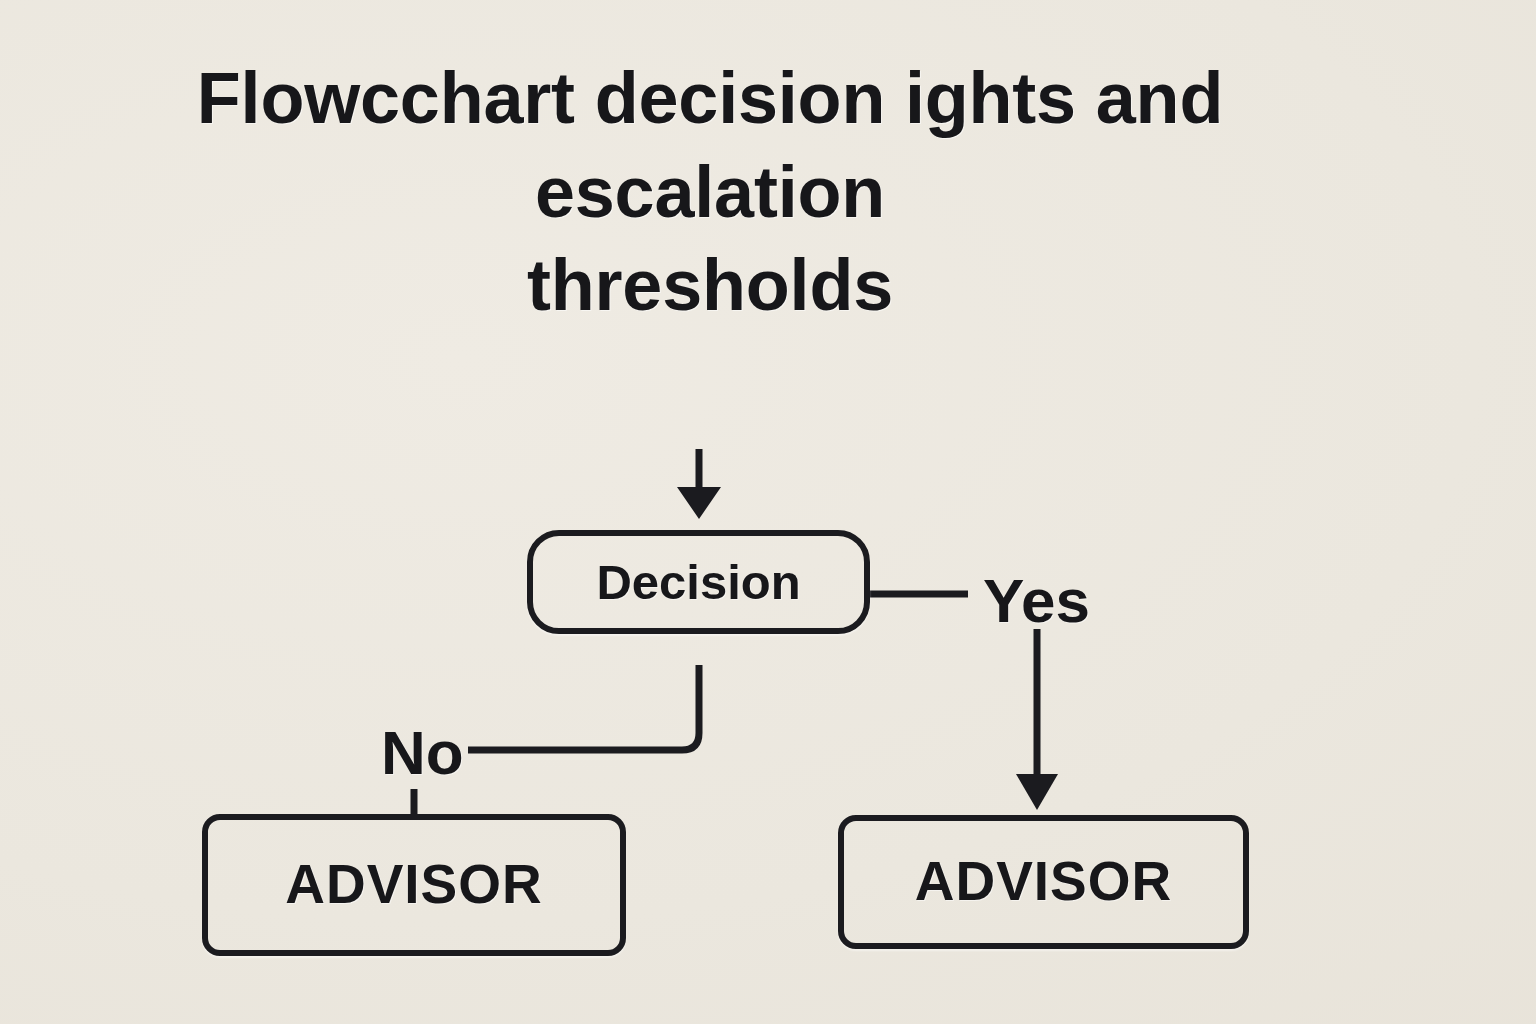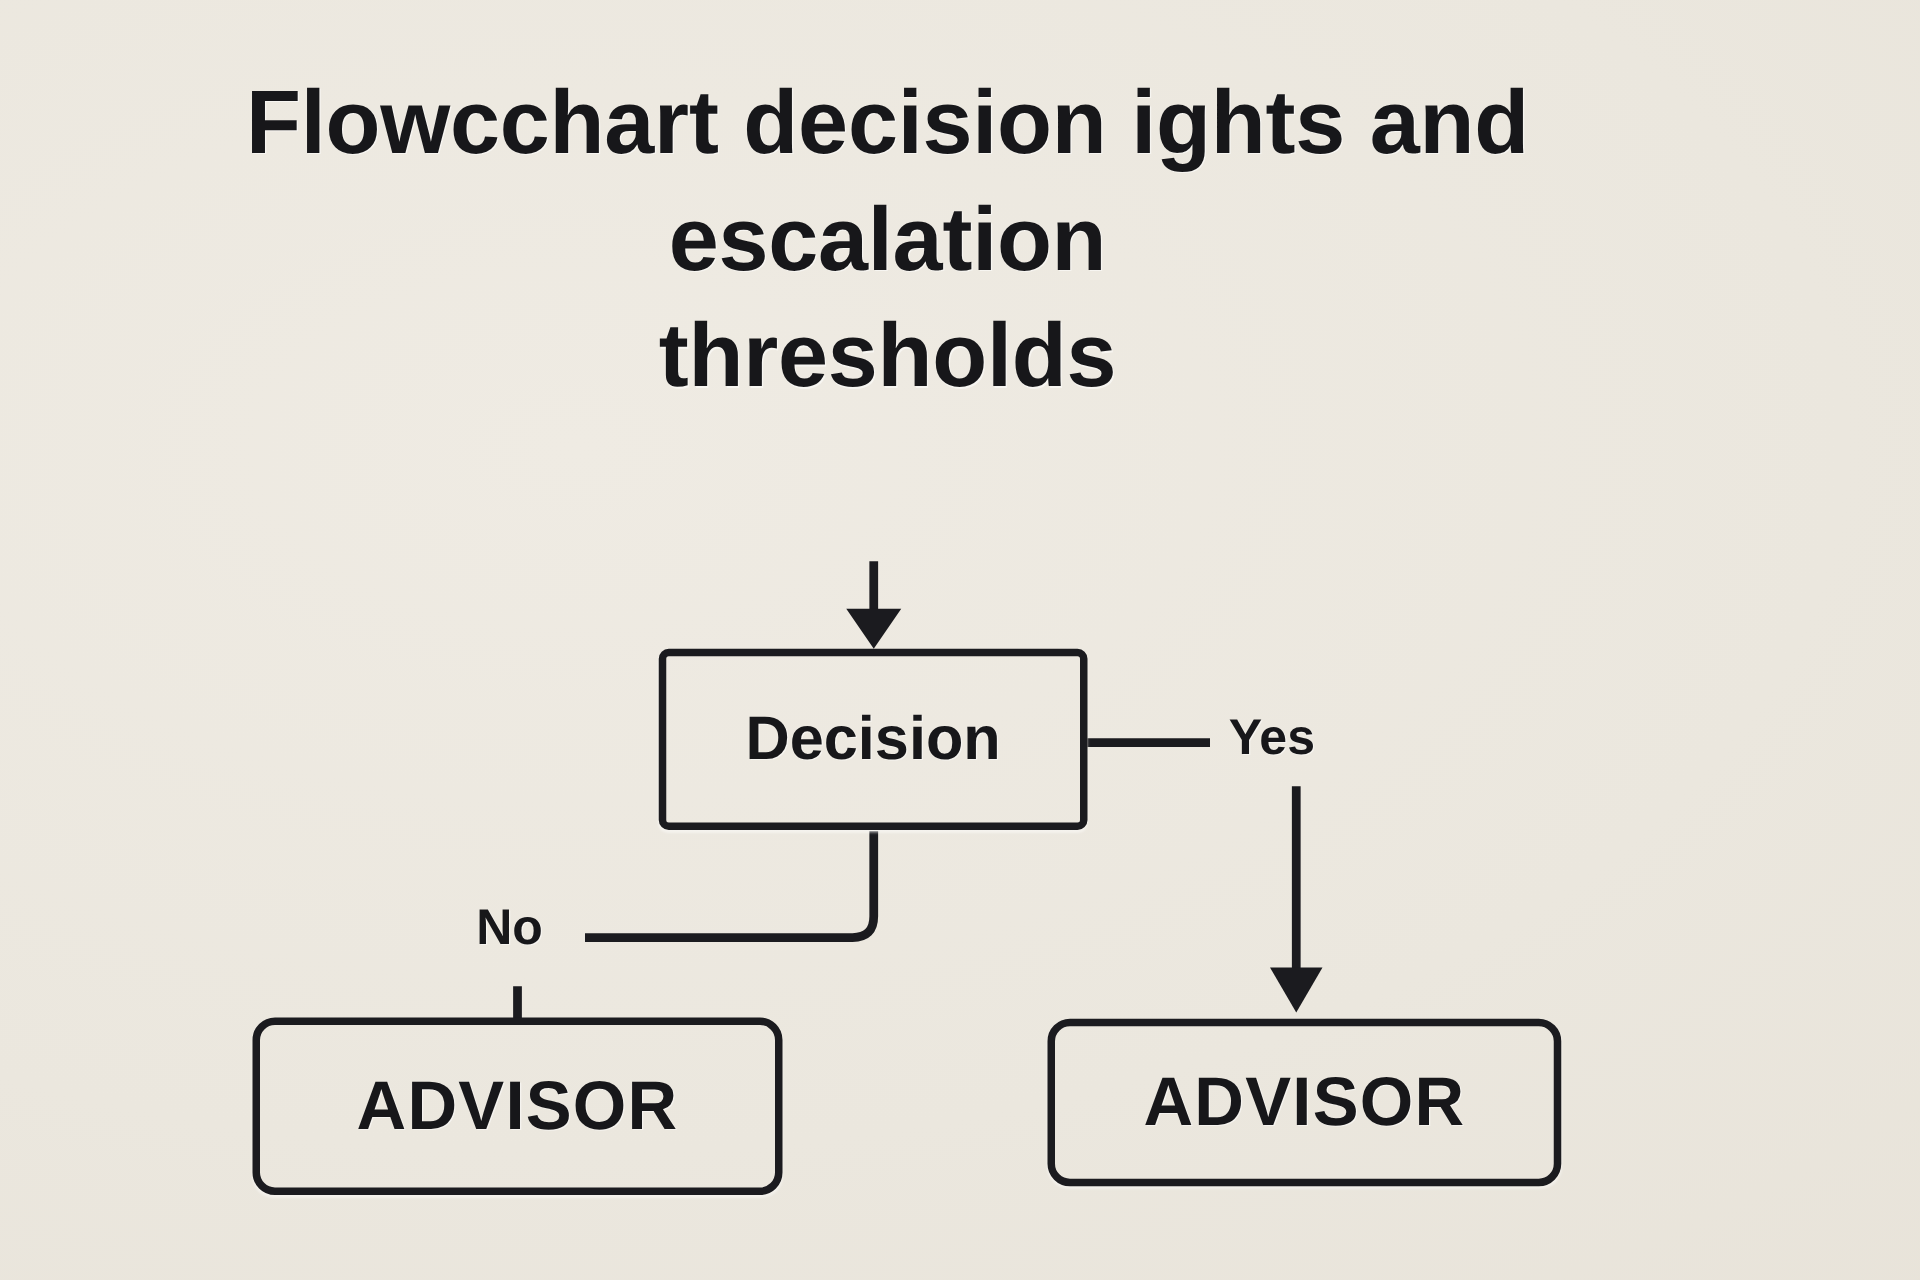--- a/index.html
+++ b/index.html
@@ -67,24 +67,24 @@
     border-radius: 16px;
   }
   #node-accountable-owner .node-label {
     font-size: 57px;
     font-weight: 700;
     letter-spacing: 0.5px;
   }
 
   #node-decision {
     left: 527px;
-    top: 519px;
+    top: 530px;
     width: 343px;
-    height: 145px;
-    border-radius: 8px;
+    height: 104px;
+    border-radius: 32px;
   }
   #node-decision .node-label {
     font-size: 49px;
     font-weight: 700;
   }
 
   #node-advisor-no {
     left: 202px;
     top: 814px;
     width: 424px;
@@ -106,21 +106,21 @@
   }
   #node-advisor-yes .node-label {
     font-size: 55px;
     font-weight: 700;
     letter-spacing: 1px;
   }
 
   
   .edge-label {
     position: absolute;
-    font-size: 40px;
+    font-size: 62px;
     font-weight: 700;
     color: #17171a;
     text-shadow: 1px 1px 0 rgba(255,255,255,0.5);
     line-height: 1;
   }
   #edge-label-yes { left: 983px; top: 570px; }
   #edge-label-no  { left: 381px; top: 722px; }
 
   
   #connectors {

